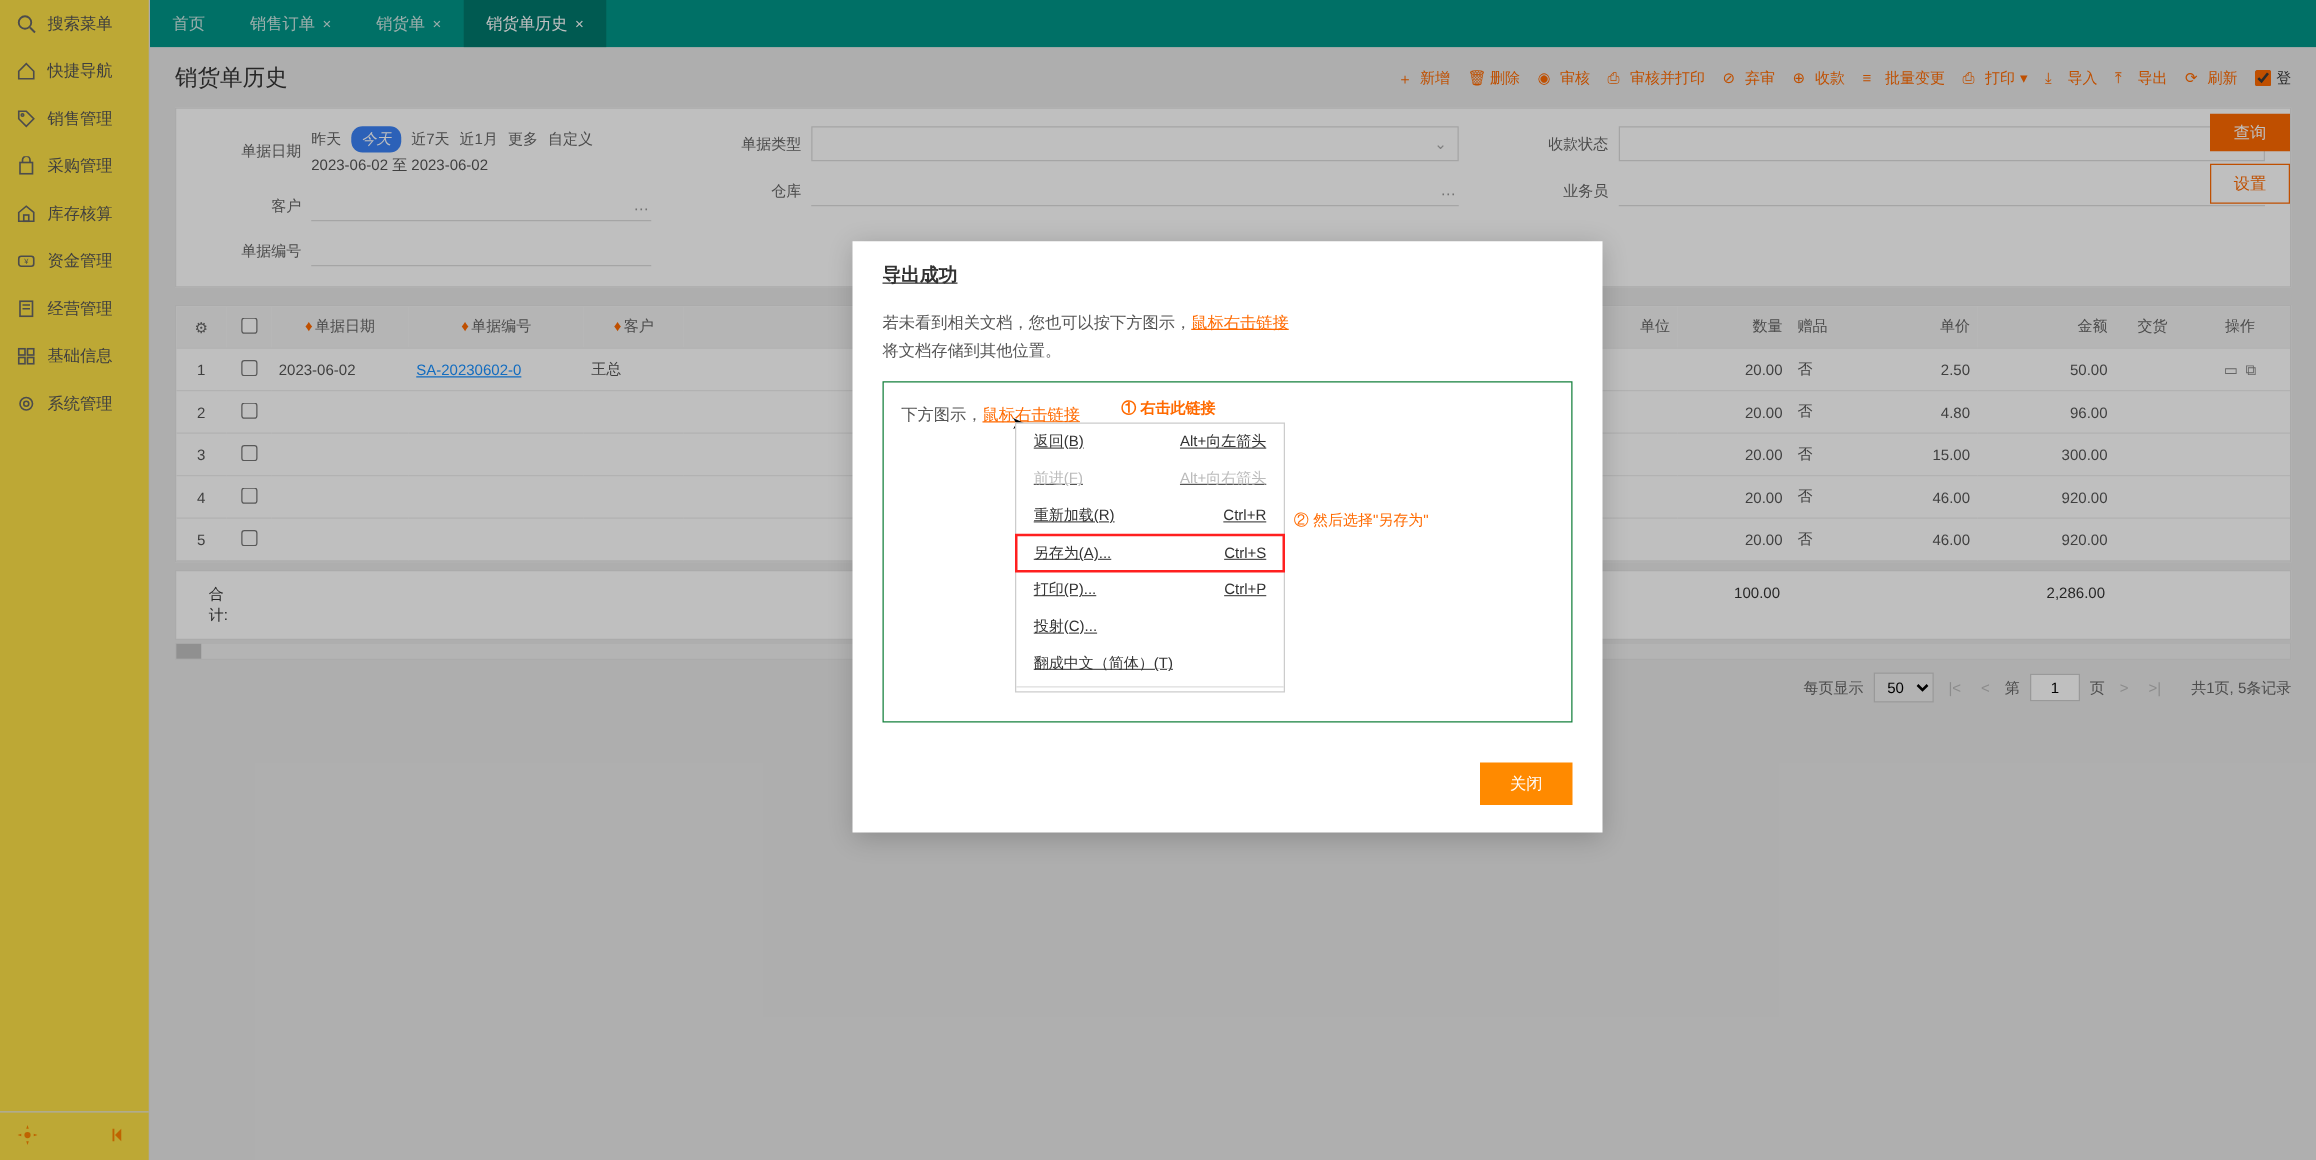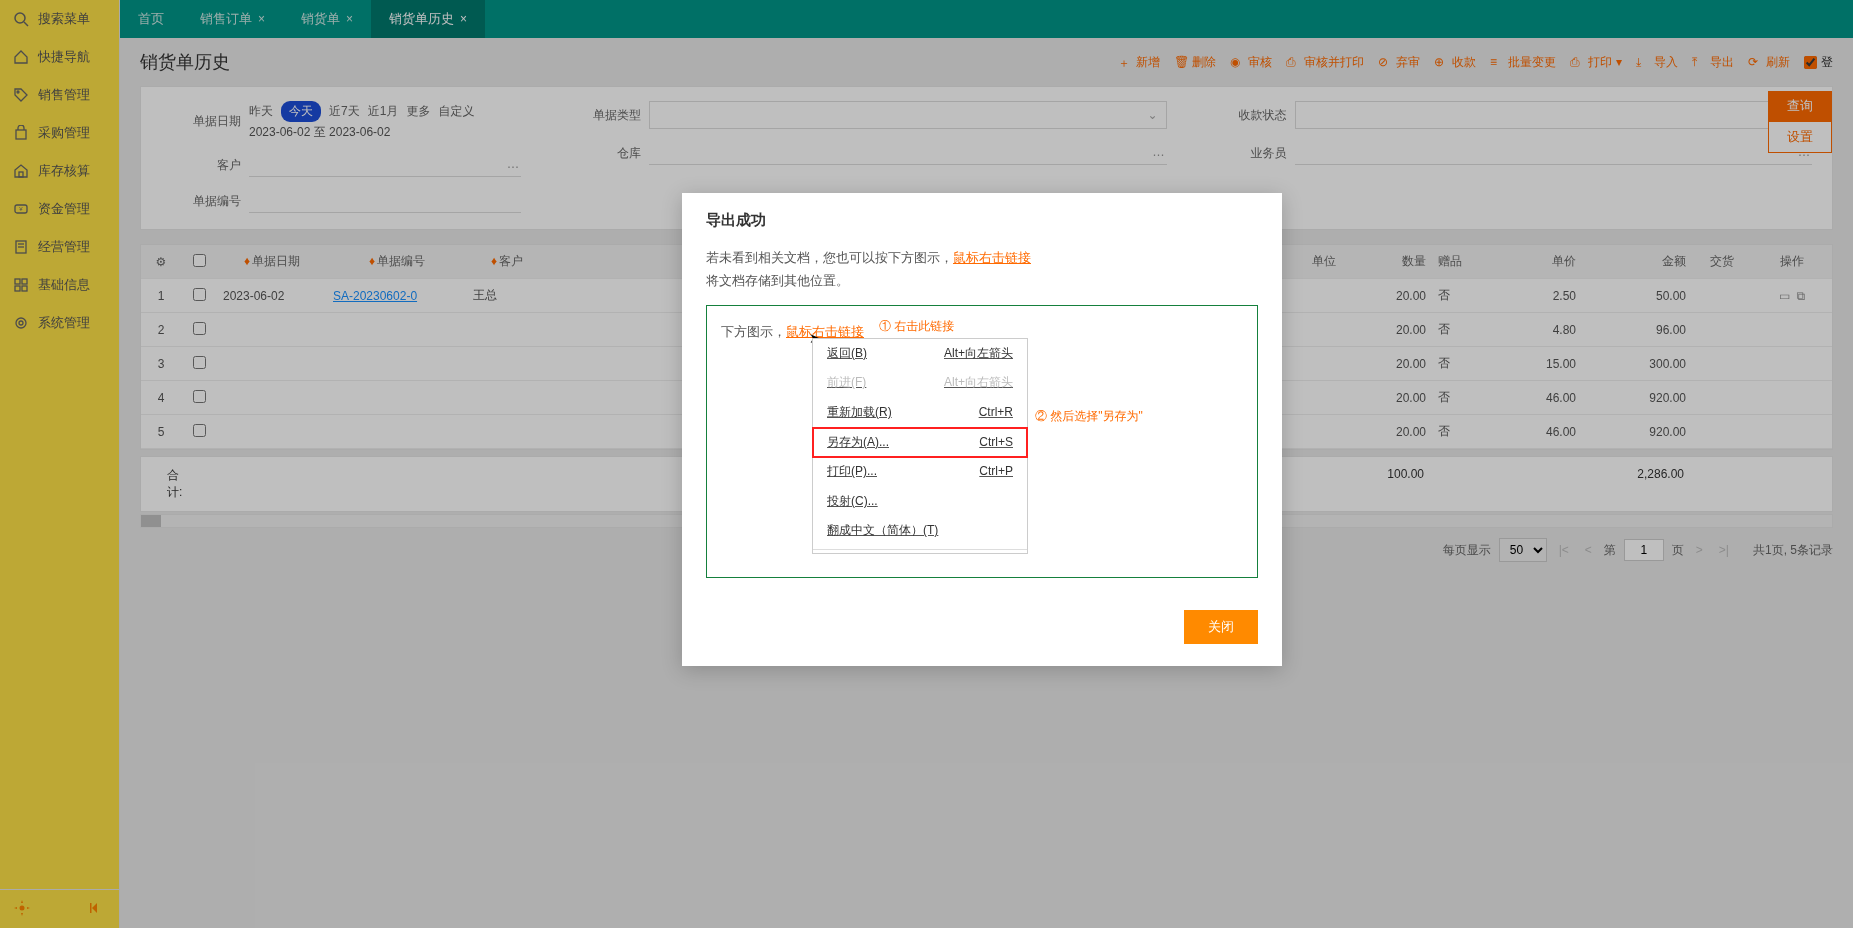--- a/index.html
+++ b/index.html
@@ -33,26 +33,26 @@
   
   .filter-panel { margin: 0 20px; padding: 14px 20px 4px 20px; background: #fff; border: 1px solid #e5e5e5; position: relative; }
   .filter-row { display: flex; align-items: center; margin-bottom: 12px; }
   .filter-row .label { width: 80px; text-align: right; color: #666; margin-right: 8px; font-size: 12px; }
   .filter-row .val { flex: 1; }
   .filter-row .select-box { flex: 1; border: 1px solid #ddd; height: 28px; display: flex; align-items: center; justify-content: flex-end; padding: 0 8px; color: #aaa; }
   .filter-row .underline { flex: 1; border-bottom: 1px solid #ddd; height: 24px; position: relative; }
   .filter-row .underline .dots { position: absolute; right: 2px; bottom: 2px; color: #999; }
   .date-tabs { display: flex; gap: 8px; align-items: center; font-size: 12px; color: #666; }
   .date-tab { cursor: pointer; }
-  .date-tab.active { background: #1d4ed8; color: #fff; padding: 2px 8px; border-radius: 9px; }
+  .date-tab.active { background: #3b82f6; color: #fff; padding: 2px 8px; border-radius: 9px; font-style: italic; }
   .date-range { color: #555; margin-top: 2px; }
   .filter-cols { display: flex; gap: 40px; }
   .filter-col { flex: 1; min-width: 0; }
   .col-narrow { width: 360px; flex: none; }
-  .filter-side-btns { position: absolute; right: 0; top: 4px; display: flex; flex-direction: column; gap: 0; }
+  .filter-side-btns { position: absolute; right: 0; top: 4px; display: flex; flex-direction: column; gap: 10px; }
   .btn-query { background: #ff6a00; color: #fff; padding: 6px 18px; border: none; cursor: pointer; font-size: 13px; }
   .btn-set { background: #fff; color: #ff6a00; border: 1px solid #ff6a00; padding: 6px 18px; cursor: pointer; font-size: 13px; }
   
   
   .table-wrap { margin: 14px 20px 0 20px; background: #fff; border: 1px solid #e5e5e5; overflow: hidden; }
   table { width: 100%; border-collapse: collapse; table-layout: fixed; }
   th, td { border-bottom: 1px solid #eee; padding: 8px 6px; font-size: 12px; color: #555; }
   th { background: #f2f2f2; color: #666; font-weight: normal; }
   .col-idx { width: 40px; text-align: center; }
   .col-chk { width: 36px; text-align: center; }
@@ -77,27 +77,27 @@
   .total-row .spacer { flex: 1; }
   .scroll-track { margin: 2px 20px 0 20px; height: 14px; background: #f1f1f1; border: 1px solid #e5e5e5; position: relative; }
   .scroll-thumb { position: absolute; left: 0; top: 0; height: 12px; width: 20px; background: #c1c1c1; }
   .pagination { margin: 10px 20px 0 0; display: flex; justify-content: flex-end; align-items: center; gap: 8px; color: #666; }
   .pagination select, .pagination input { border: 1px solid #ccc; padding: 3px 6px; font-size: 12px; }
   .pagination .pg-btn { color: #bbb; cursor: pointer; padding: 0 4px; }
   
   
   .overlay { position: absolute; inset: 0; background: rgba(0,0,0,0.25); z-index: 100; }
   .modal { position: absolute; left: 682px; top: 193px; width: 600px; background: #fff; z-index: 101; box-shadow: 0 4px 20px rgba(0,0,0,0.2); }
-  .modal-title { padding: 18px 24px 8px 24px; font-size: 15px; font-weight: bold; color: #333; }
+  .modal-title { padding: 18px 24px 8px 24px; font-size: 15px; font-weight: bold; color: #333; text-decoration: underline; }
   .modal-body { padding: 8px 24px 18px 24px; color: #555; line-height: 1.8; font-size: 13px; }
   .modal-body .highlight { color: #ff6a00; text-decoration: underline; cursor: pointer; }
   .diagram { margin-top: 12px; border: 1px solid #15803d; padding: 14px; position: relative; }
   .diagram-text { font-size: 13px; color: #555; }
   .diagram-text .highlight { color: #ff6a00; text-decoration: underline; }
-  .anno1 { position: absolute; left: 172px; top: 10px; color: #ff6a00; font-size: 12px; }
+  .anno1 { position: absolute; left: 190px; top: 10px; color: #ff6a00; font-size: 12px; font-weight: bold; }
   .ctx-menu { position: absolute; left: 105px; top: 32px; width: 216px; border: 1px solid #ccc; background: #fff; font-size: 12px; text-decoration: underline; }
   .ctx-row { display: flex; justify-content: space-between; padding: 4px 14px; color: #333; }
   .ctx-row.dim { color: #bbb; }
   .ctx-row.hl { outline: 2px solid #ff2020; outline-offset: -1px; }
   .ctx-sep { border-top: 1px solid #ddd; margin: 3px 0; }
   .anno2 { position: absolute; left: 328px; top: 100px; color: #ff6a00; font-size: 12px; }
   .diagram-cursor { position: absolute; left: 102px; top: 20px; color: #000; font-size: 14px; }
   .modal-footer { padding: 14px 24px 22px 24px; display: flex; justify-content: flex-end; }
   .btn-close { background: #ff8a00; color: #fff; border: none; padding: 8px 24px; cursor: pointer; font-size: 13px; }
   

